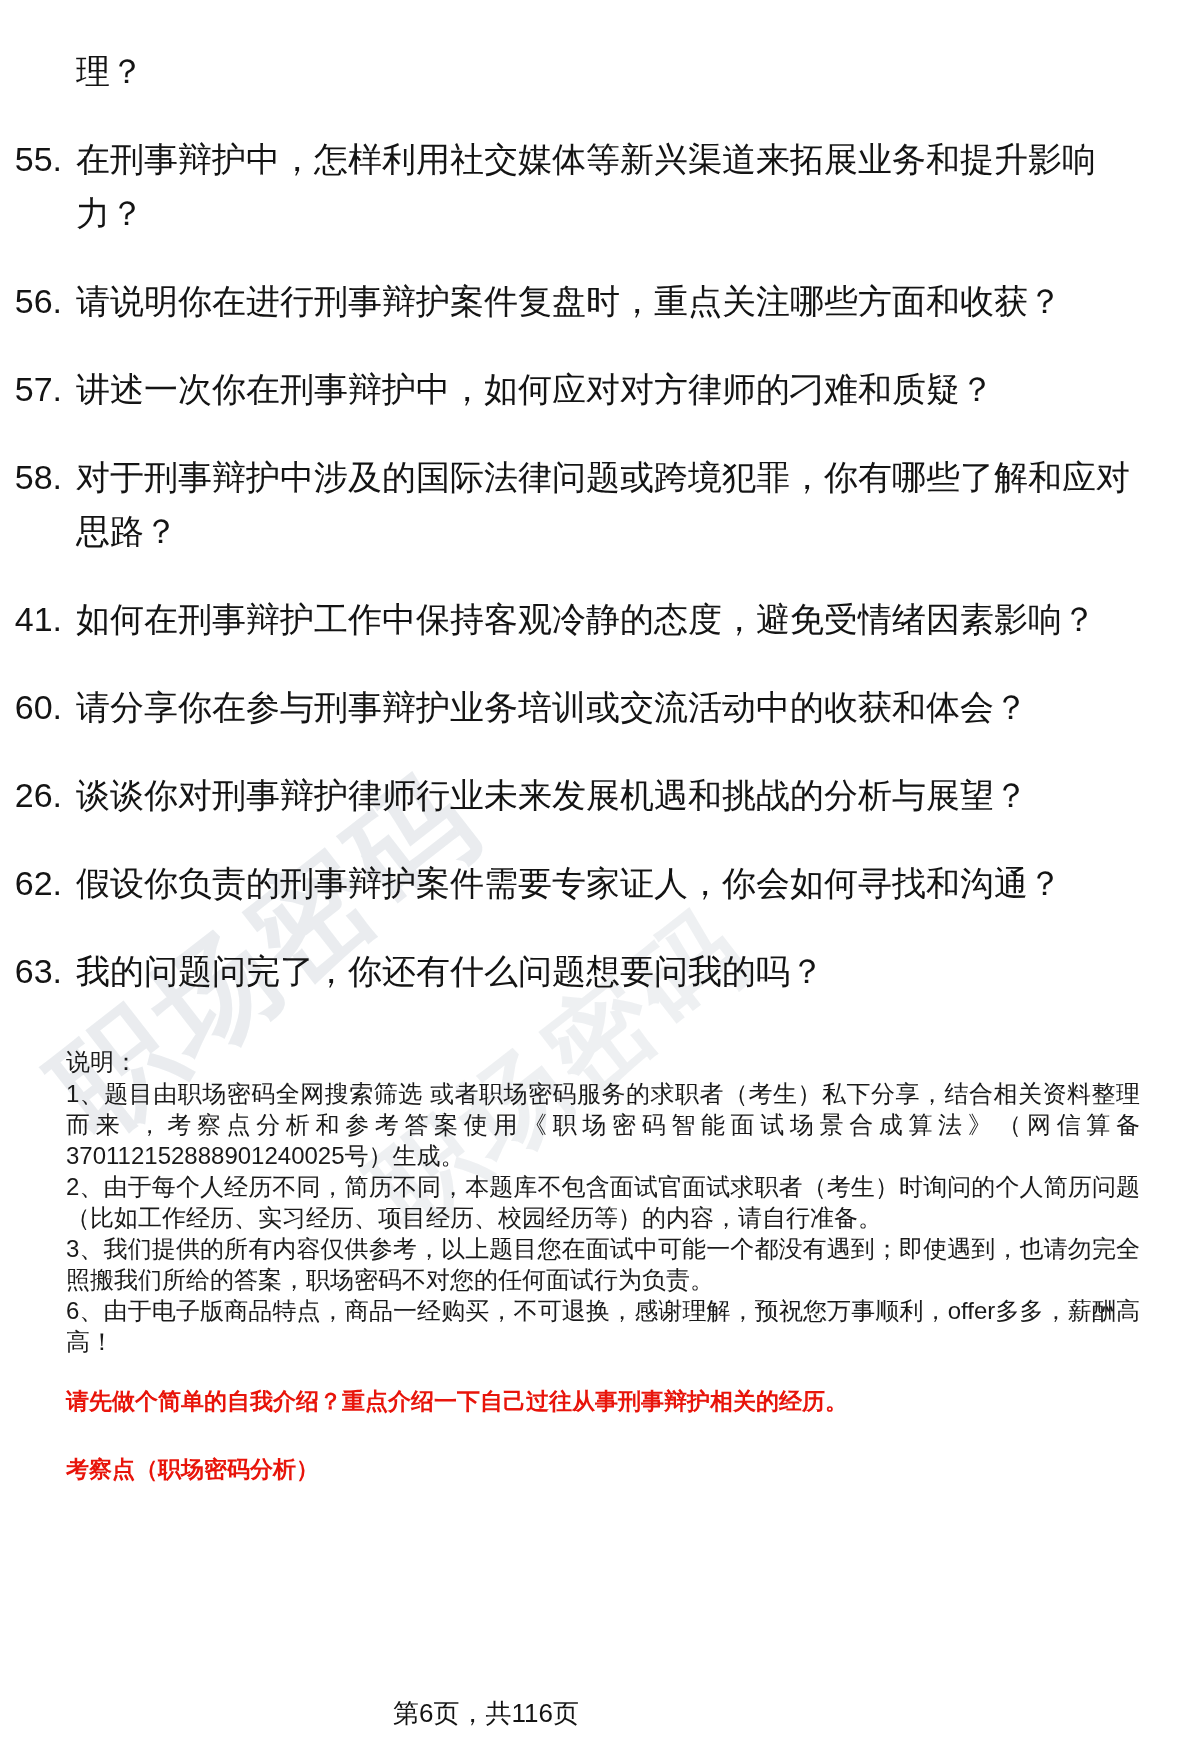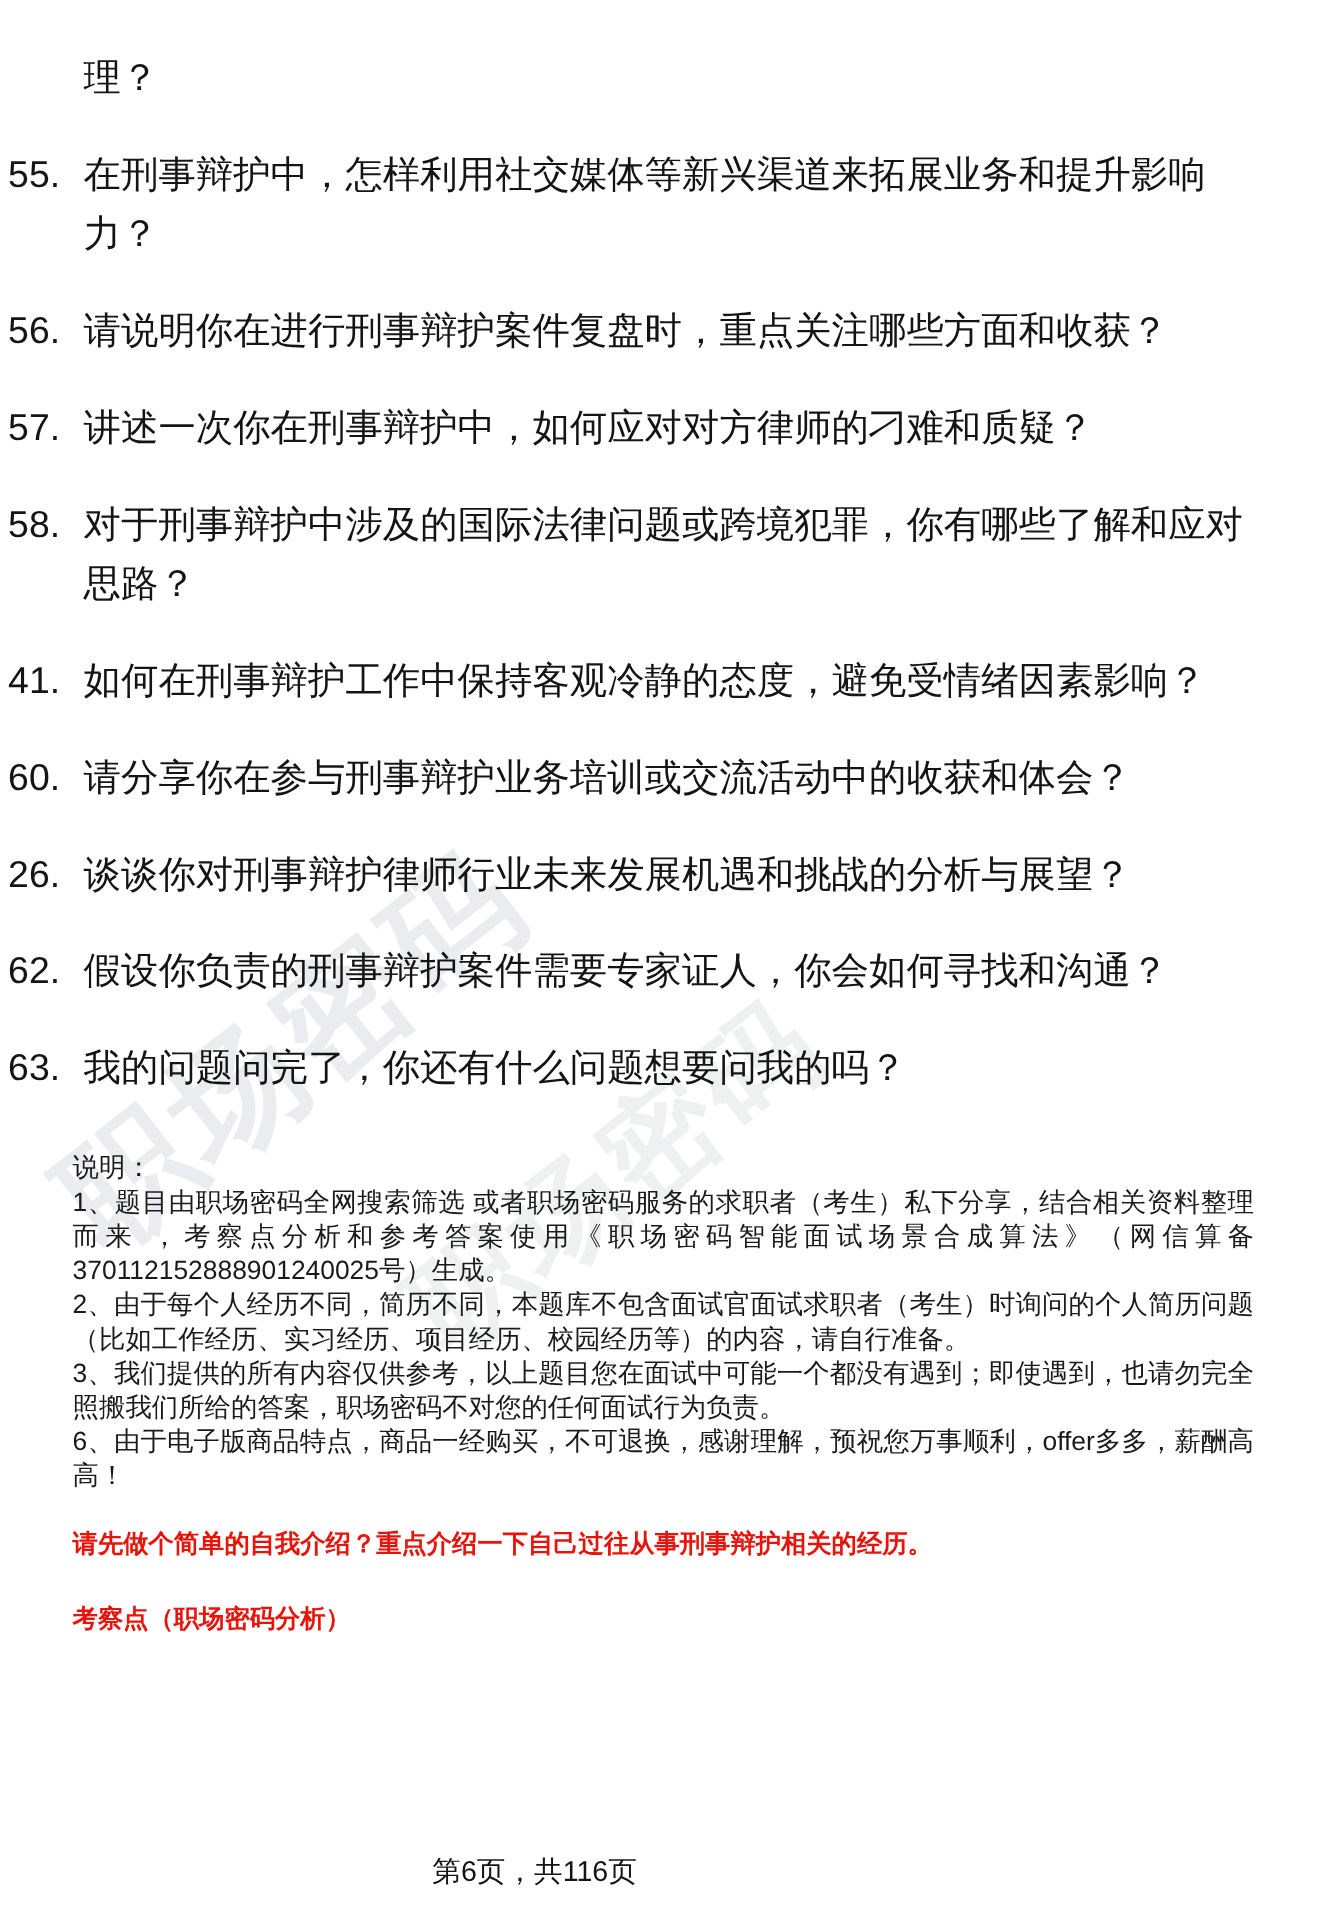--- a/index.html
+++ b/index.html
@@ -66,21 +66,21 @@
   }
   .q-row {
     display: flex;
     align-items: flex-start;
     margin: 0 0 34px 0;
     padding: 0;
   }
   .q-num {
     flex: 0 0 auto;
     width: 76px;
-    text-align: center;
+    text-align: right;
     padding-right: 14px;
     box-sizing: border-box;
     font-size: 34px;
     line-height: 54px;
     color: #141414;
     font-family: "Liberation Sans", "DejaVu Sans", sans-serif;
   }
   .q-text {
     flex: 1 1 auto;
     font-size: 34px;
@@ -117,31 +117,31 @@
     margin: 26px 0 0 0;
     padding: 0 60px 0 66px;
     box-sizing: border-box;
   }
   .red-line {
     color: #e8140a;
     font-weight: 700;
     font-size: 23px;
     line-height: 40px;
     margin: 0;
-    font-family: Liberation Sans, sans-serif;
+    font-family: Liberation Mono, monospace;
   }
   .red-line.second {
     margin-top: 28px;
   }
 
   
   #footer {
     position: absolute;
     left: 0;
-    bottom: 36px;
+    bottom: 24px;
     width: 972px;
     text-align: center;
     z-index: 10;
   }
   #footer .page-indicator {
     font-size: 26px;
     color: #141414;
     font-family: "Liberation Sans", "DejaVu Sans", sans-serif;
   }
 </style>

